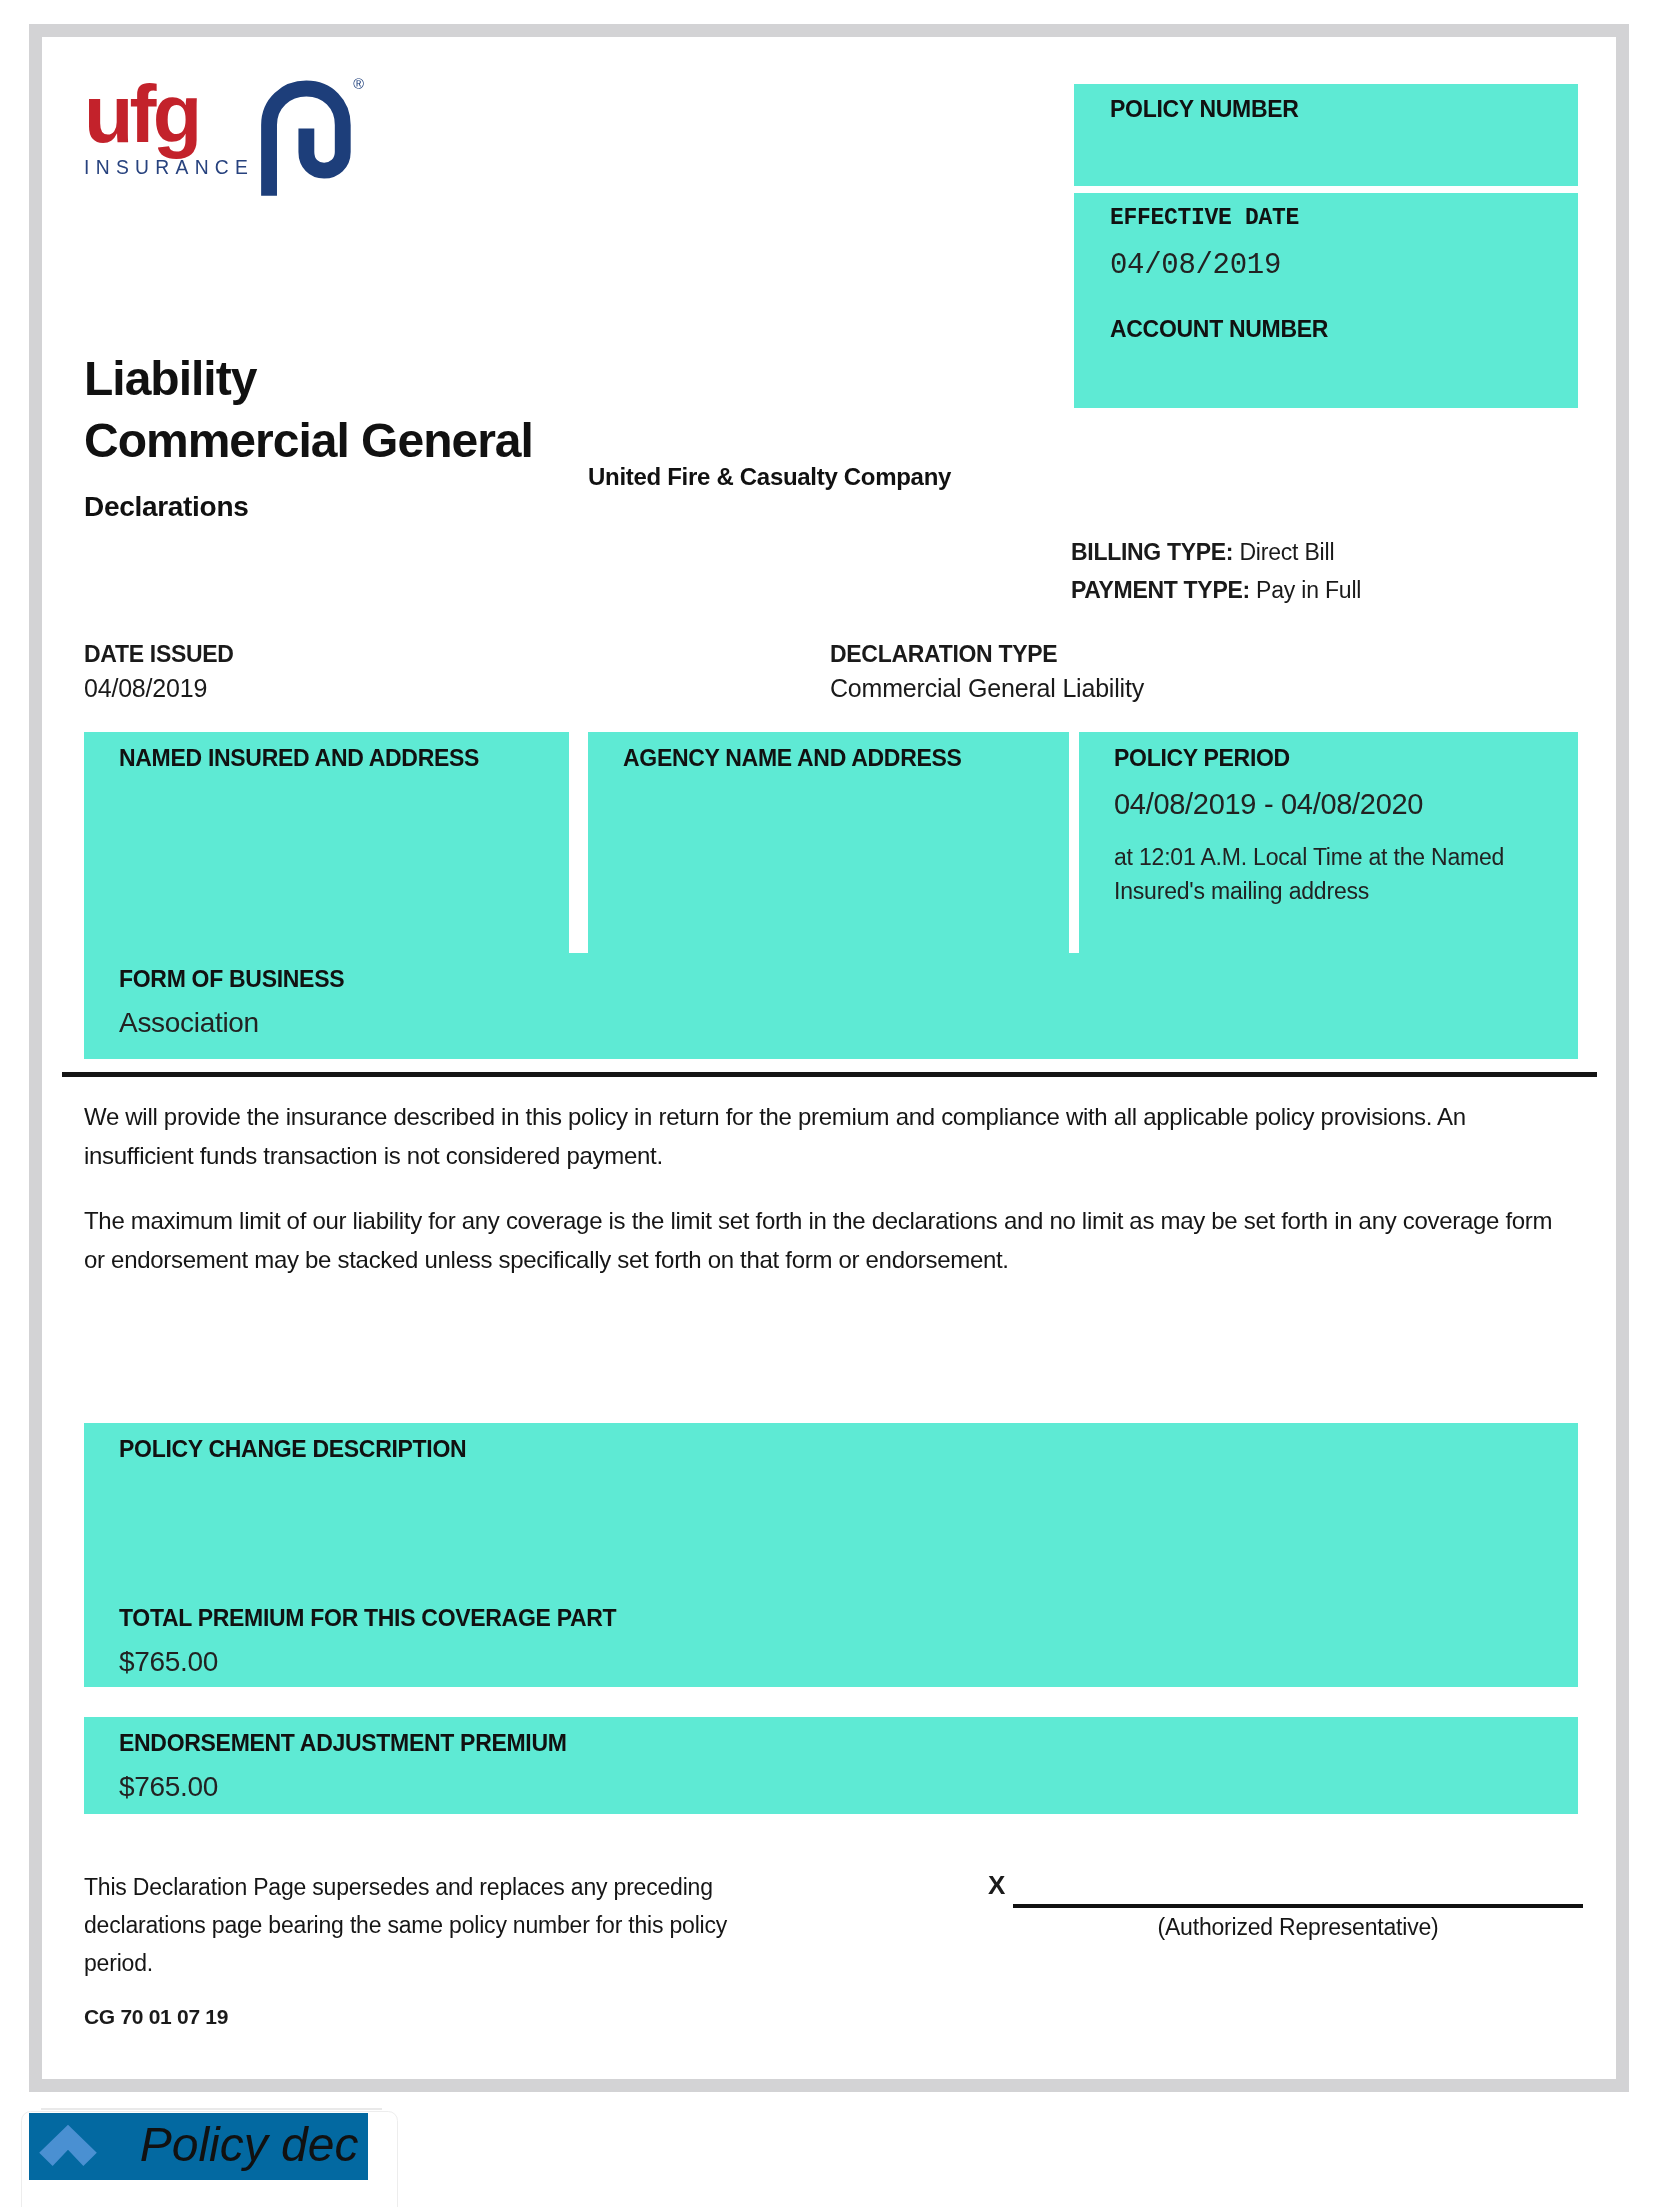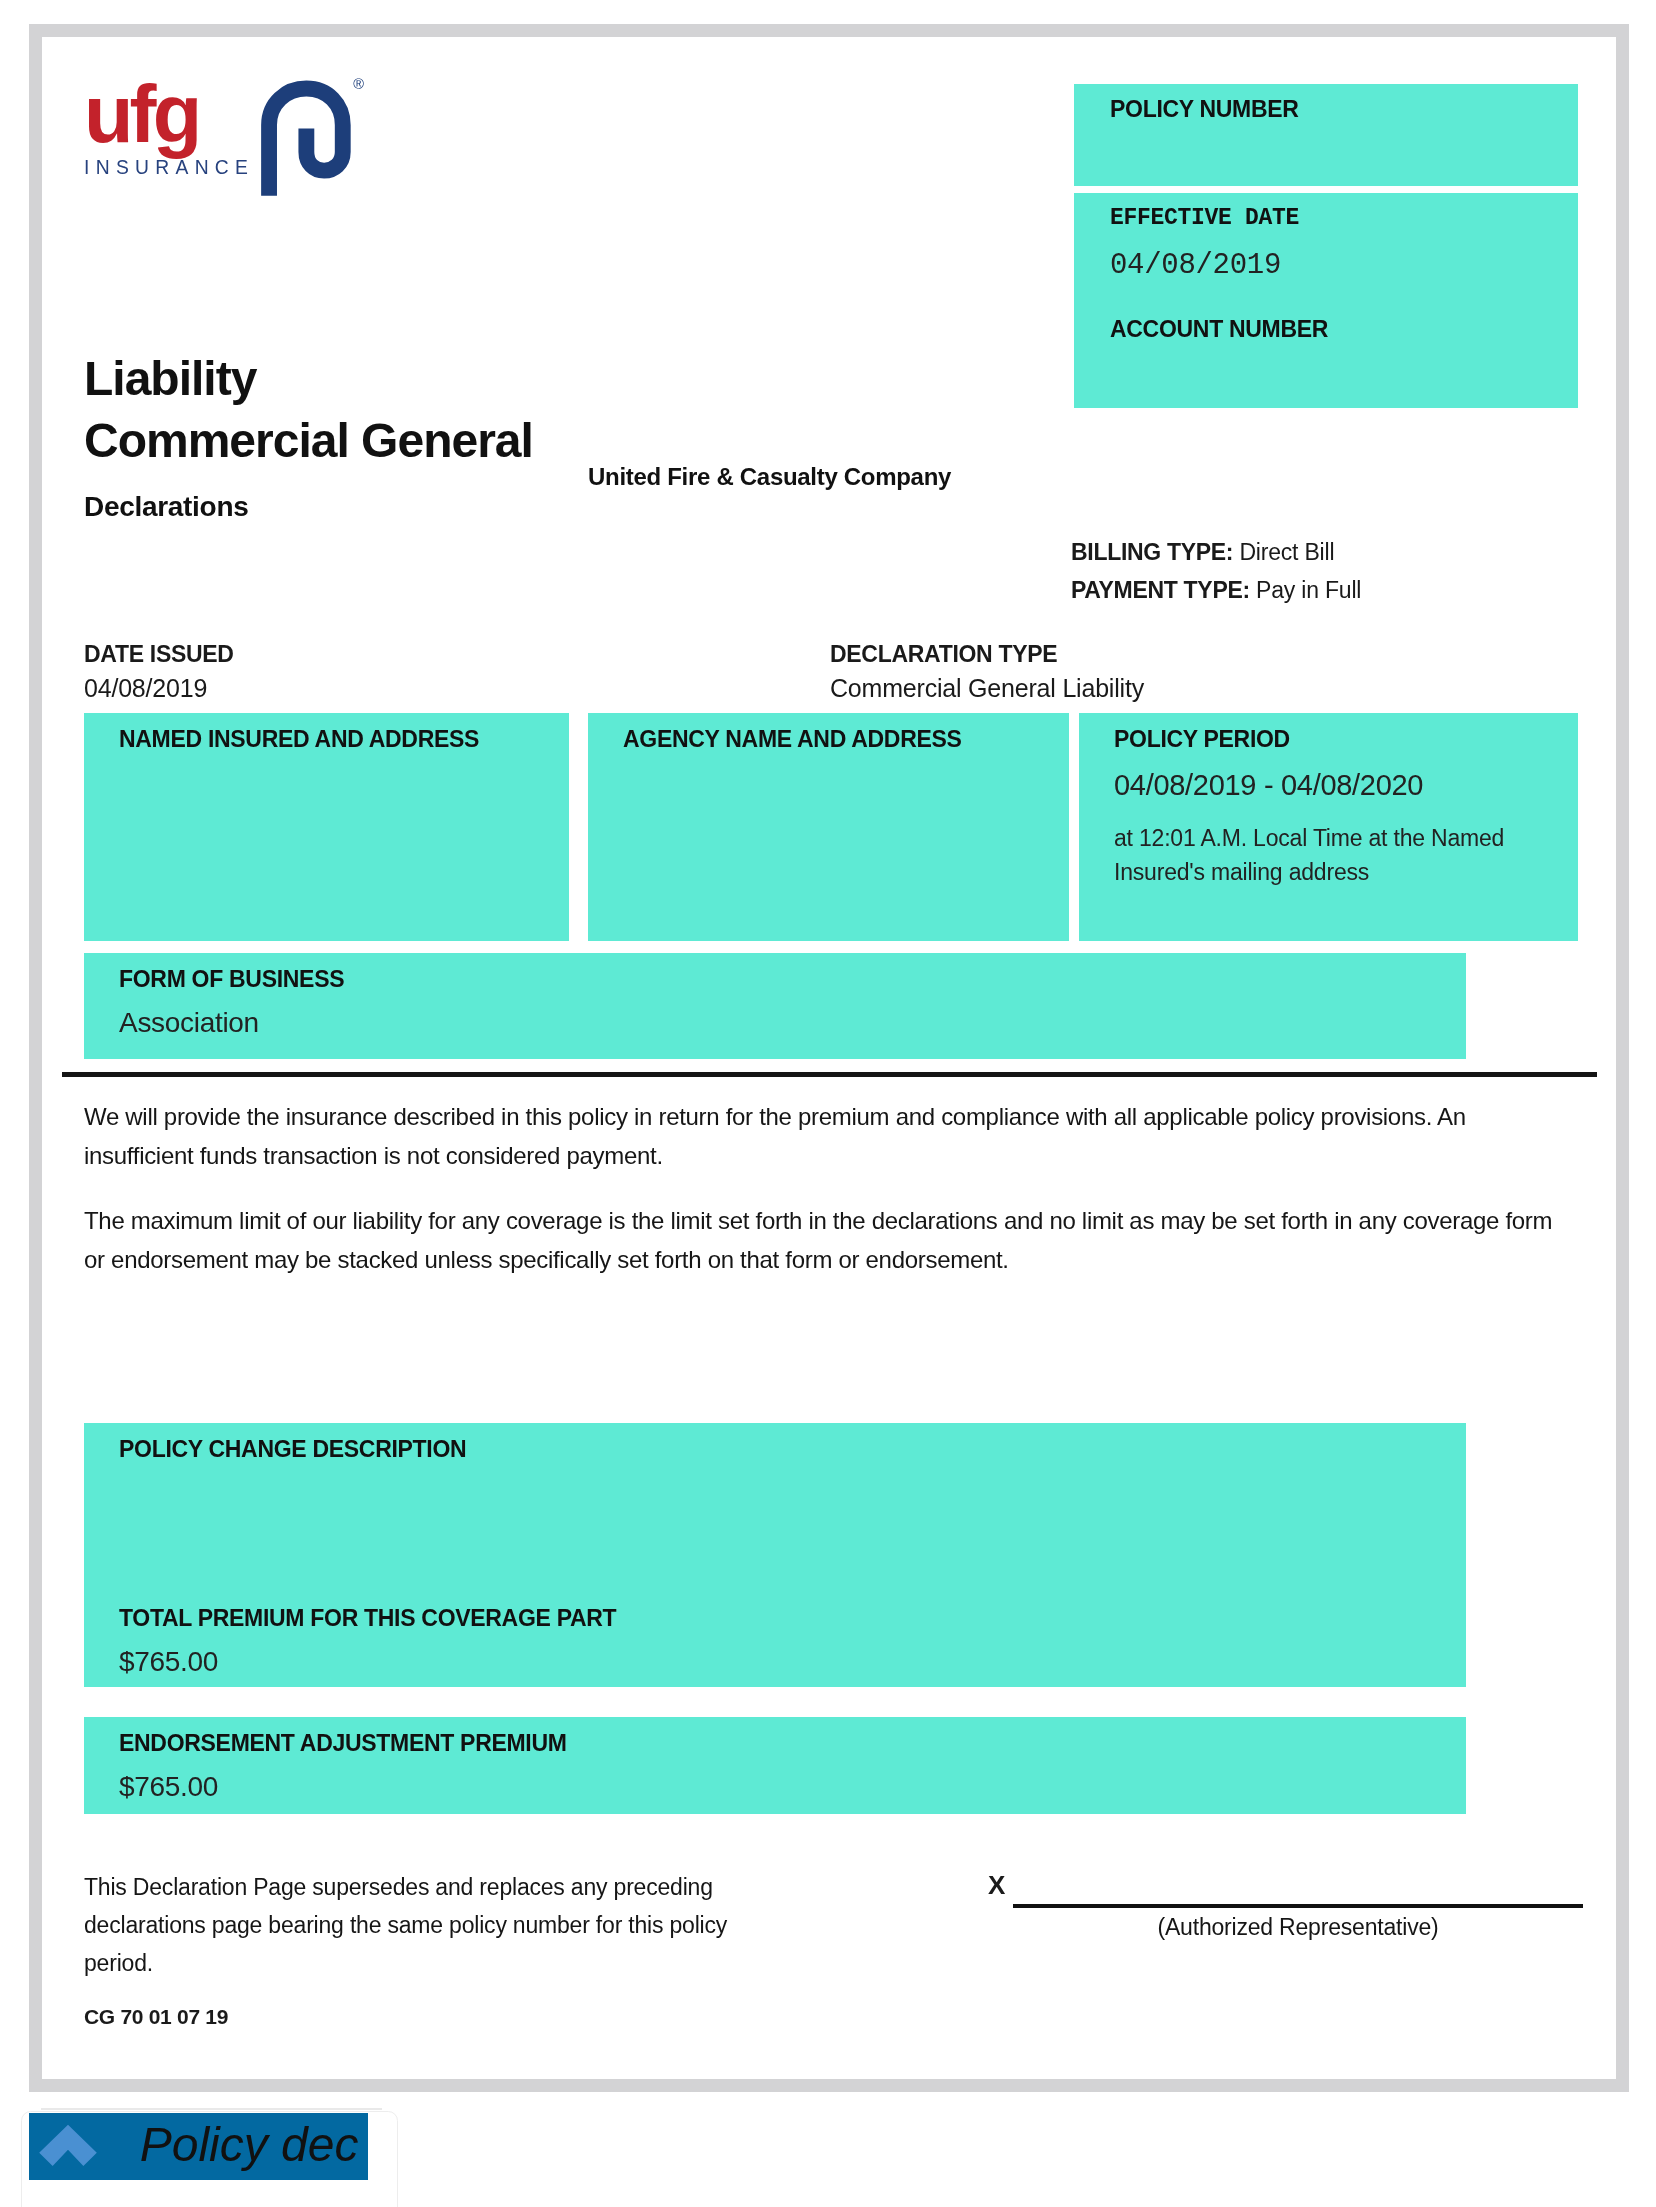--- a/index.html
+++ b/index.html
@@ -36,26 +36,26 @@
   .title { left:42px; top:311px; font-size:48px; font-weight:bold; letter-spacing:-1px; line-height:62px; width:618px; color:#111; }
   .subtitle { left:42px; top:454px; font-size:28px; font-weight:bold; letter-spacing:-0.3px; color:#111; }
   .company { left:546px; top:426px; font-size:24px; font-weight:bold; letter-spacing:-0.3px; color:#111; }
 
   .pay-block { left:1029px; top:496px; font-size:23px; line-height:38px; letter-spacing:-0.2px; }
   .pay-block b { letter-spacing:-0.3px; }
 
   .field-label { font-weight:bold; font-size:23px; letter-spacing:-0.3px; }
   .field-value { font-size:25px; letter-spacing:-0.2px; }
 
-  .col-box { top:676px; height:228px;text-decoration:underline; }
+  .col-box { top:695px; height:228px;text-decoration:underline; }
   .col-box .lbl { position:absolute; left:35px; top:12.6px; }
   .pp-val { position:absolute; left:35px; top:56px; font-size:29px; letter-spacing:-0.3px; color:#222; }
   .pp-note { position:absolute; left:35px; top:108px; font-size:23px; line-height:34px; letter-spacing:-0.2px; width:444px; color:#222; }
 
-  .wide-box { left:42px; width:1382px;text-align:center; }
+  .wide-box { left:42px; width:1494px;text-align:center; }
   .wide-box .lbl { position:absolute; left:35px; top:12.6px; }
   .wide-box .val2 { position:absolute; left:35px; top:54px; font-size:28px; letter-spacing:-0.3px; color:#222; }
 
   .divider { left:20px; top:1035px; width:1535px; height:4.8px; background:#141414; }
 
   .para { left:42px; width:1475px; font-size:24px; line-height:39px; letter-spacing:-0.3px; color:#161616; }
 
   .supersede { left:42px; top:1831px; width:676px; font-size:23px; line-height:38px; letter-spacing:-0.2px; color:#161616; }
 
   .sig-x { left:946px; top:1833px; font-size:26px; font-weight:bold; }

